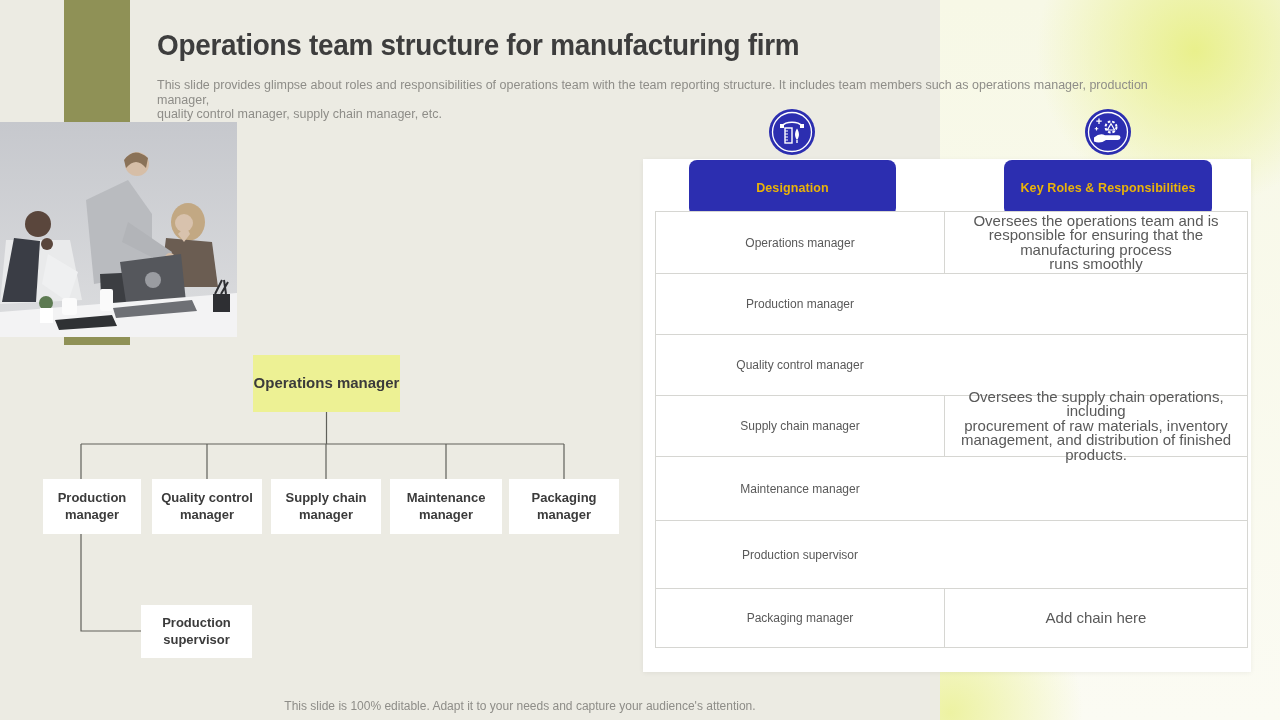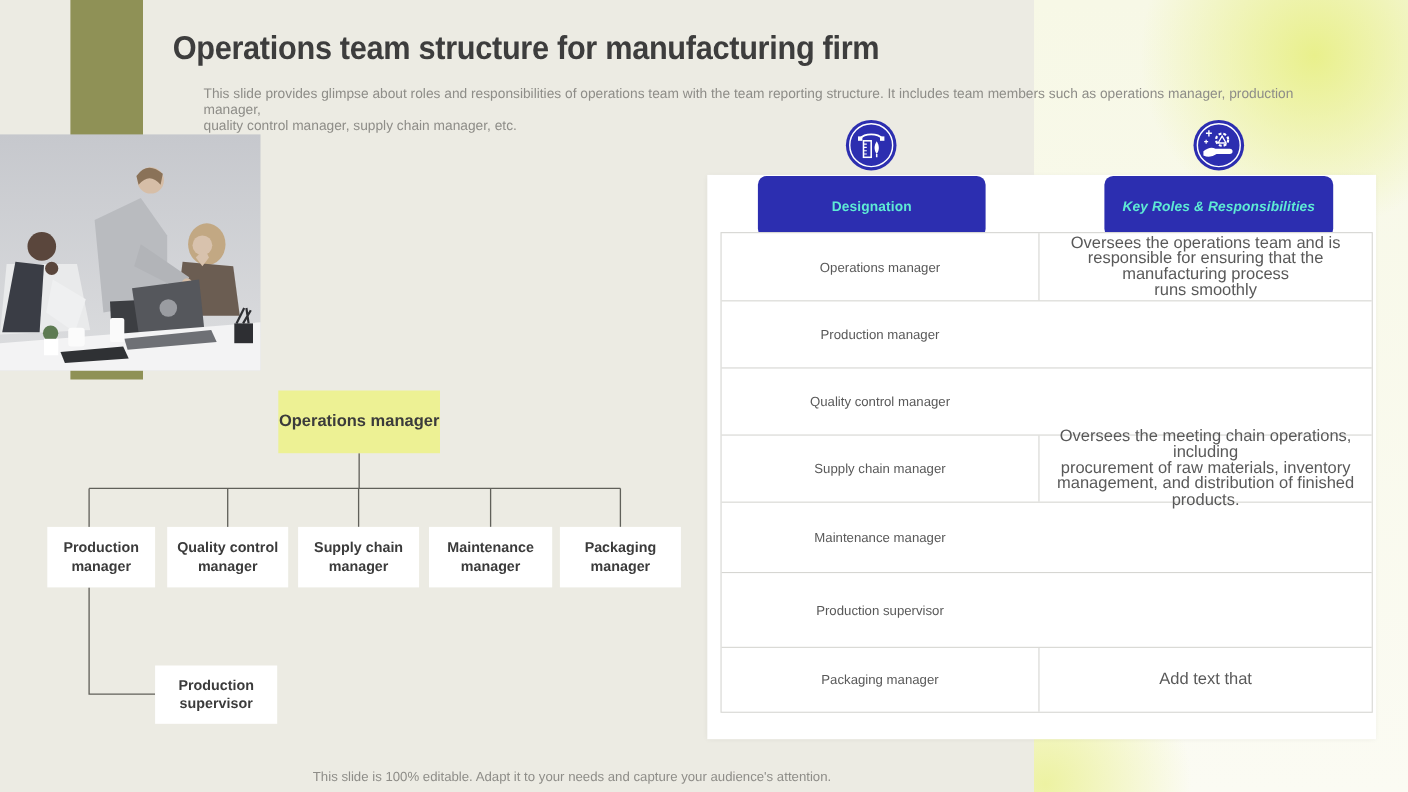--- a/index.html
+++ b/index.html
@@ -17,21 +17,21 @@
   }
 
   .olive-bar { left:64px; top:0; width:66px; height:345px; background:#8f9156; }
 
   .photo { left:0; top:122px; width:237px; height:215px; }
   .photo svg { display:block; }
 
   .title { left:157px; top:28px; width:760px; font-size:30px; font-weight:bold;
     color:#3d3d3d; letter-spacing:-0.3px; transform:scaleX(0.93); transform-origin:left top; white-space:nowrap; }
   .subtitle { left:157px; top:78px; width:1015px; font-size:12.5px; line-height:14.5px;
-    color:#8e8d88; white-space:pre-line;margin-left:28px; }
+    color:#8e8d88; white-space:pre-line; }
   .footer { left:0; top:699px; width:1040px; text-align:center; font-size:12px; color:#8e8d88; }
 
   
   .connectors { left:0; top:350px; }
   .node { background:#ffffff; color:#3b3b3b; font-weight:bold; text-align:center;
     display:flex; align-items:center; justify-content:center; line-height:1.25; }
   .node-root { left:253px; top:355px; width:147px; height:57px; background:#edf194; font-size:15px; }
   .node-child { top:479px; height:55px; font-size:13px; }
   .nc0 { left:43px;  width:98px; }
   .nc1 { left:152px; width:110px; }
@@ -42,25 +42,25 @@
 
   
   .card { left:643px; top:159px; width:608px; height:513px; background:#ffffff;
     box-shadow:0 1px 5px rgba(0,0,0,0.06); }
 
   .icon-circle { width:46px; height:46px; border-radius:50%; background:#2c2eb0;
     top:109px; display:flex; align-items:center; justify-content:center; }
   .ic1 { left:769px; }
   .ic2 { left:1085px; }
 
-  .pill { top:160px; height:56px; background:#2c2eb0; border-radius:8px; color:#5eead4;
+  .pill { top:160px; height:56px; background:#2c2eb0; border-radius:8px; color:#eab308;
     font-weight:bold; font-size:12.5px; display:flex; align-items:center; justify-content:center;
     text-align:center; letter-spacing:0.1px; }
   .pill1 { left:689px; width:207px; }
-  .pill2 { left:1004px; width:208px;font-style:italic; }
+  .pill2 { left:1004px; width:208px; }
 
   .tbl { left:655px; top:211px; width:593px; border:1px solid #d6d6d2; background:#fff; }
   .trow { display:flex; border-bottom:1px solid #d6d6d2; }
   .trow:last-child { border-bottom:none; }
   .trow:nth-child(1){ height:62px; } .trow:nth-child(2){ height:61px; }
   .trow:nth-child(3){ height:61px; } .trow:nth-child(4){ height:61px; }
   .trow:nth-child(5){ height:64px; } .trow:nth-child(6){ height:68px; }
   .trow:nth-child(7){ height:58px; }
   .cell { display:flex; align-items:center; justify-content:center; text-align:center;
     color:#595959; }
@@ -178,29 +178,29 @@
 runs smoothly</div>
   </div>
   <div class="trow">
     <div class="cell cell-left">Production manager</div>
   </div>
   <div class="trow">
     <div class="cell cell-left">Quality control manager</div>
   </div>
   <div class="trow">
     <div class="cell cell-left">Supply chain manager</div>
-    <div class="cell cell-right">Oversees the meeting chain operations, including
+    <div class="cell cell-right">Oversees the supply chain operations, including
 procurement of raw materials, inventory
 management, and distribution of finished products.</div>
   </div>
   <div class="trow">
     <div class="cell cell-left">Maintenance manager</div>
   </div>
   <div class="trow">
     <div class="cell cell-left">Production supervisor</div>
   </div>
   <div class="trow">
     <div class="cell cell-left">Packaging manager</div>
-    <div class="cell cell-right">Add text that</div>
+    <div class="cell cell-right">Add chain here</div>
   </div>
 </div>
 
 <p class="abs footer">This slide is 100% editable. Adapt it to your needs and capture your audience's attention.</p>
 
 </body></html>

